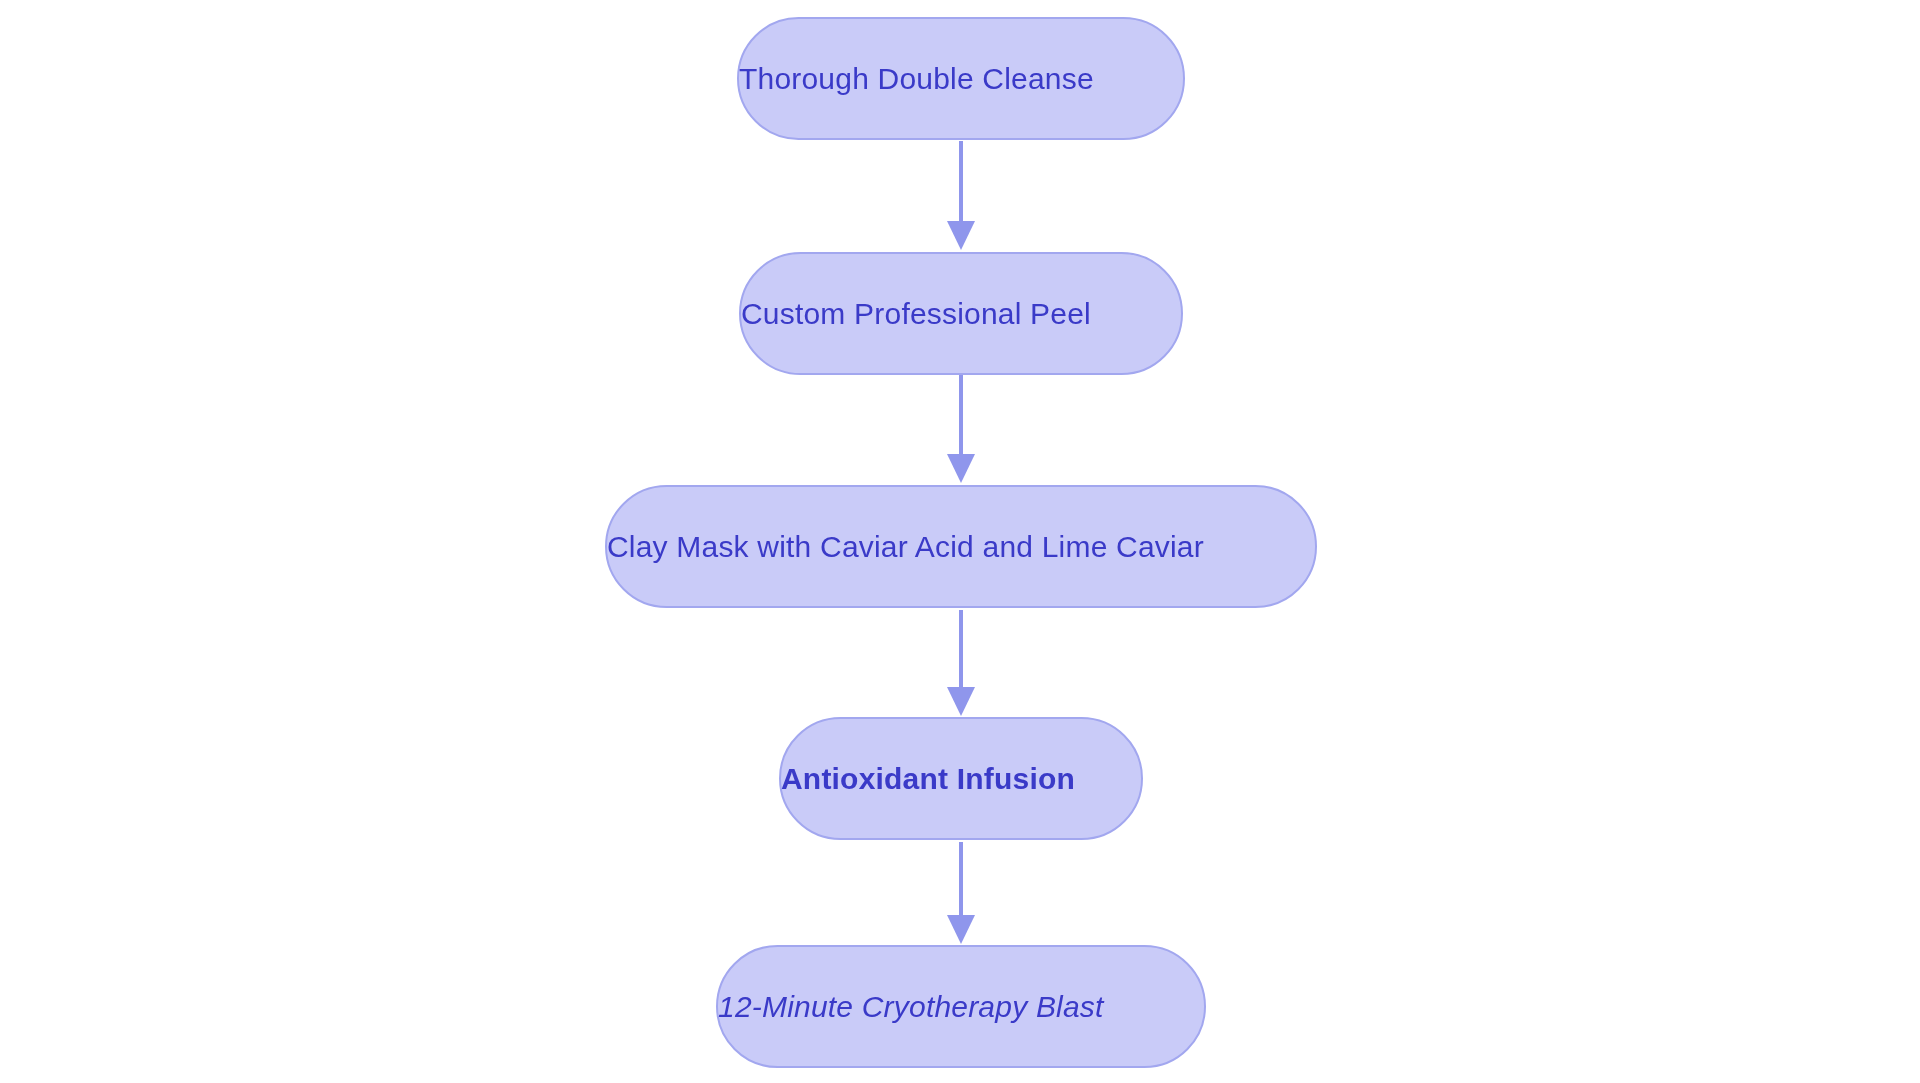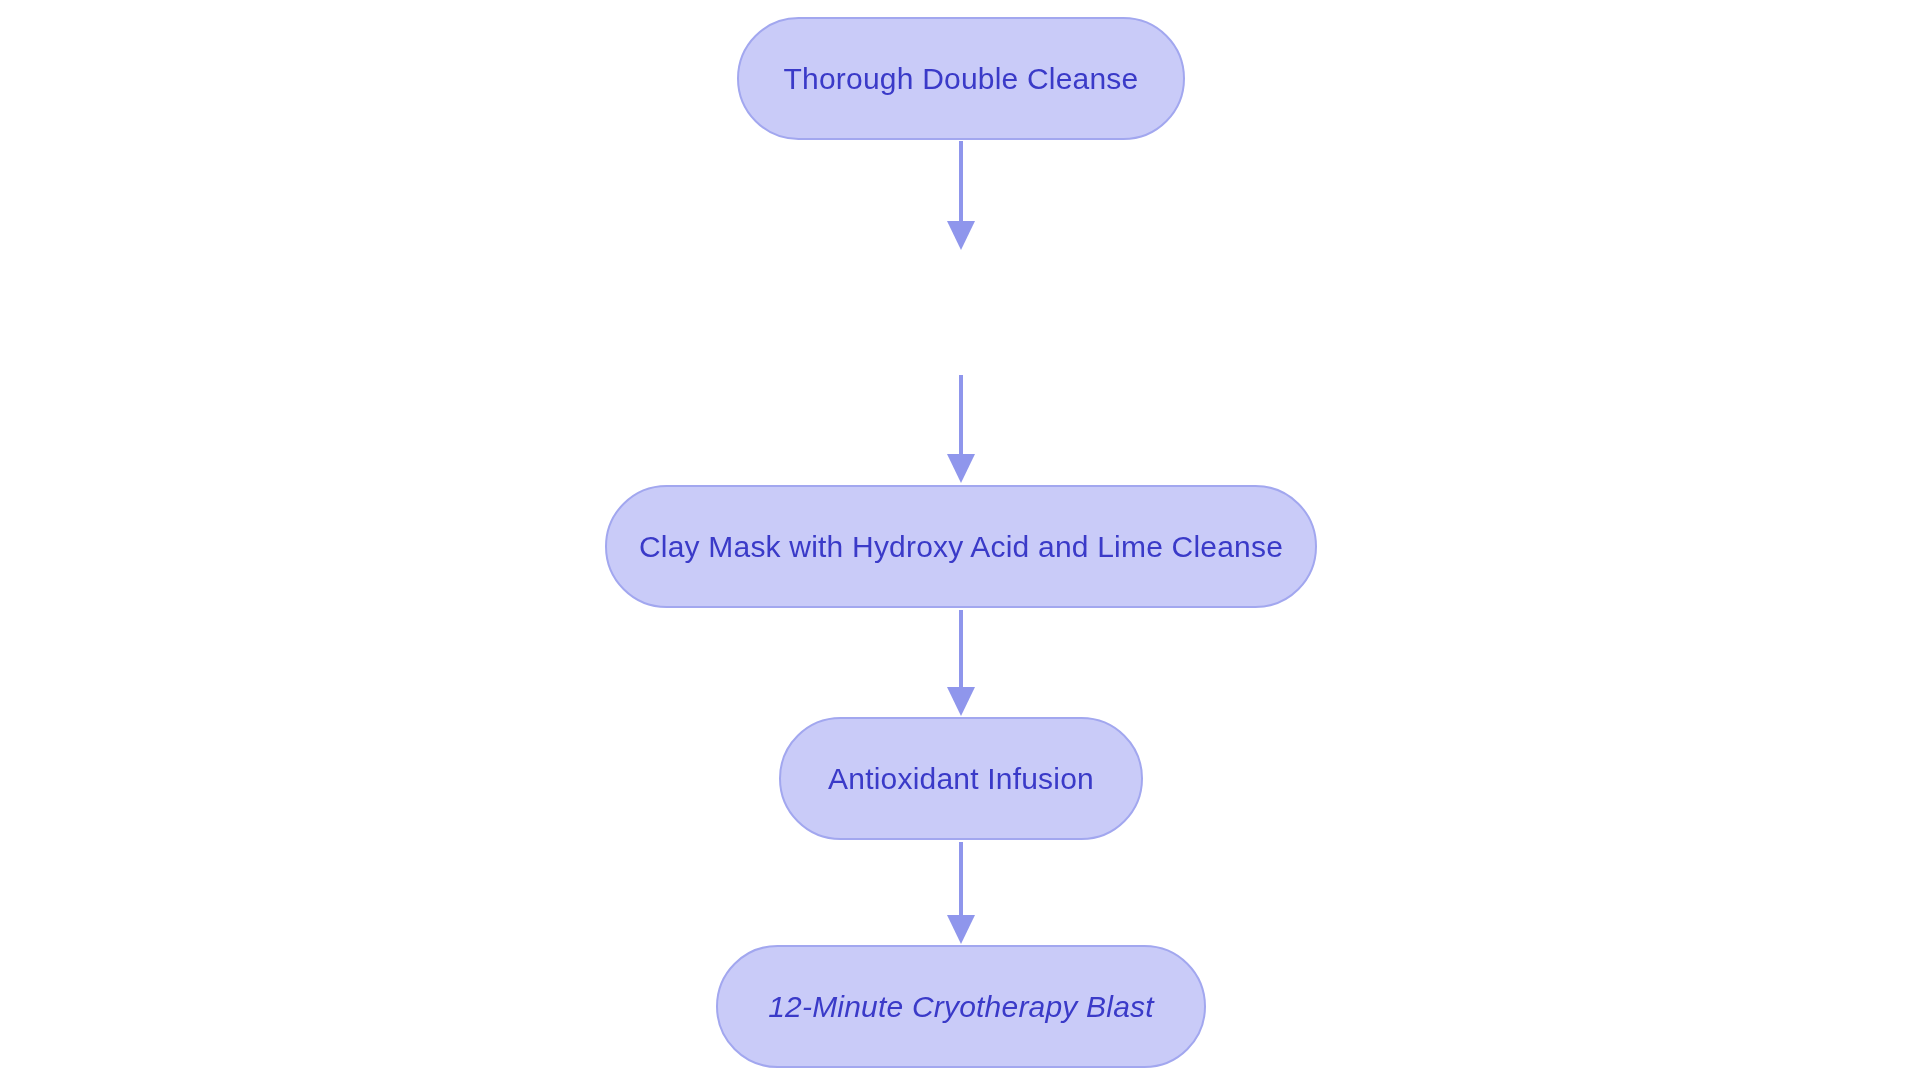--- a/index.html
+++ b/index.html
@@ -22,33 +22,33 @@
     overflow: hidden;
   }
   .node {
     position: absolute;
     height: 123px;
     border-radius: 61.5px;
     background: var(--node-fill);
     border: 2px solid var(--node-border);
     display: flex;
     align-items: center;
-    justify-content: center;
+    justify-content: flex-start;
   }
   .node .label {
     color: var(--node-text);
     font-size: 30px;
     letter-spacing: 0.2px;
     white-space: nowrap;
   }
   
   .n1 { left: 737px; top: 17px;  width: 448px; }
   .n2 { left: 739px; top: 252px; width: 444px; }
   .n3 { left: 605px; top: 485px; width: 712px; }
-  .n4 { left: 779px; top: 717px; width: 364px; }
+  .n4 { left: 779px; top: 717px; width: 364px; font-weight: bold; }
   .n5 { left: 716px; top: 945px; width: 490px; font-style: italic; }
 
   .arrow {
     position: absolute;
     left: 959px;          
     width: 4px;
     background: var(--arrow-color);
   }
   .arrow::after {
     content: "";
@@ -71,25 +71,28 @@
 <body>
 
 <div class="canvas">
 
   <div class="node n1">
     <span class="label">Thorough Double Cleanse</span>
   </div>
 
   <div class="arrow a1"></div>
 
+  <div class="node n2">
+    <span class="label">Custom Professional Peel</span>
+  </div>
 
   <div class="arrow a2"></div>
 
   <div class="node n3">
-    <span class="label">Clay Mask with Hydroxy Acid and Lime Cleanse</span>
+    <span class="label">Clay Mask with Caviar Acid and Lime Caviar</span>
   </div>
 
   <div class="arrow a3"></div>
 
   <div class="node n4">
     <span class="label">Antioxidant Infusion</span>
   </div>
 
   <div class="arrow a4"></div>
 

